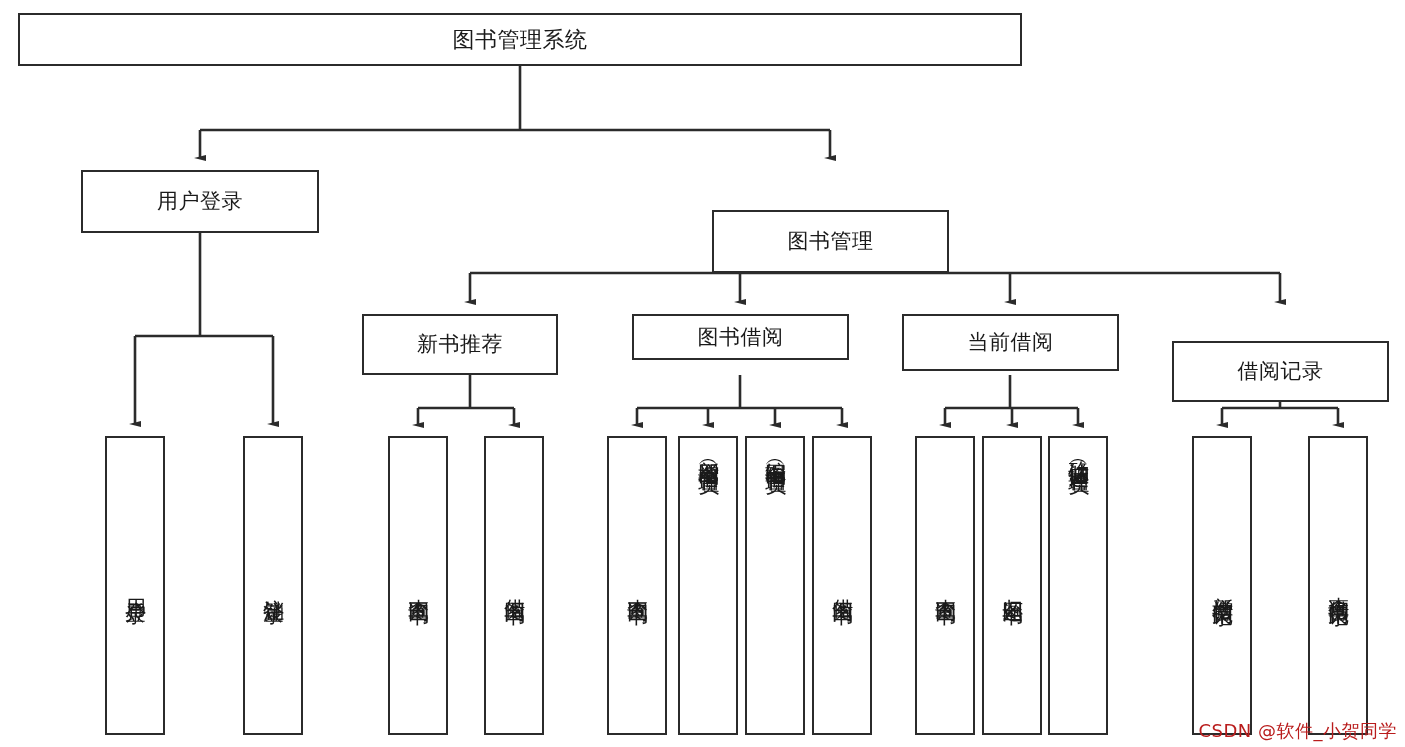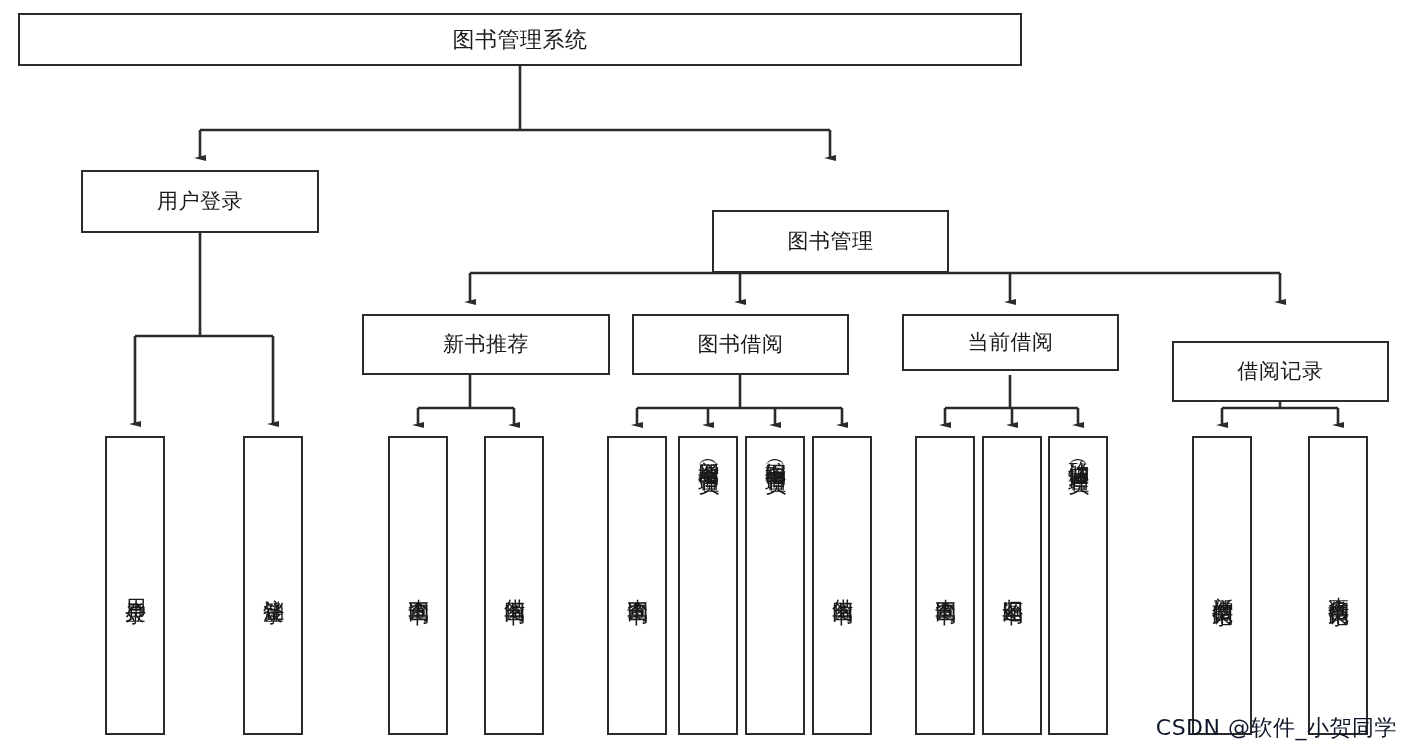--- a/index.html
+++ b/index.html
@@ -65,22 +65,22 @@
     white-space: nowrap;
   }
   .leaf-box.center-v {
     align-items: center;
     padding-top: 0;
   }
   #watermark {
     position: absolute;
     right: 8px;
     bottom: 4px;
-    font-size: 22px;
-    color: #0f172a;
+    font-size: 18px;
+    color: #b91c1c;
     letter-spacing: 0.5px;
     white-space: nowrap;
     pointer-events: none;
   }
 </style>
 </head>
 <body>
 
 <div id="diagram-root">
 
@@ -138,24 +138,24 @@
     <span class="node-label">图书管理系统</span>
   </div>
 
   <div class="node-box" style="left:81px; top:170px; width:238px; height:63px;">
     <span class="node-label">用户登录</span>
   </div>
   <div class="node-box" style="left:712px; top:170px; width:237px; height:63px;margin-top:40px;">
     <span class="node-label">图书管理</span>
   </div>
 
-  <div class="node-box" style="left:362px; top:314px; width:248px; height:61px;">
+  <div class="node-box" style="left:362px; top:314px; width:196px; height:61px;">
     <span class="node-label">新书推荐</span>
   </div>
-  <div class="node-box" style="left:632px; top:314px; width:217px; height:61px;">
+  <div class="node-box" style="left:632px; top:314px; width:217px; height:46px;">
     <span class="node-label">图书借阅</span>
   </div>
   <div class="node-box" style="left:902px; top:314px; width:217px; height:57px;">
     <span class="node-label">当前借阅</span>
   </div>
   <div class="node-box" style="left:1172px; top:314px; width:217px; height:61px;margin-top:27px;">
     <span class="node-label">借阅记录</span>
   </div>
 
   <div class="leaf-box center-v" style="left:105px; top:436px; width:60px; height:299px;">

